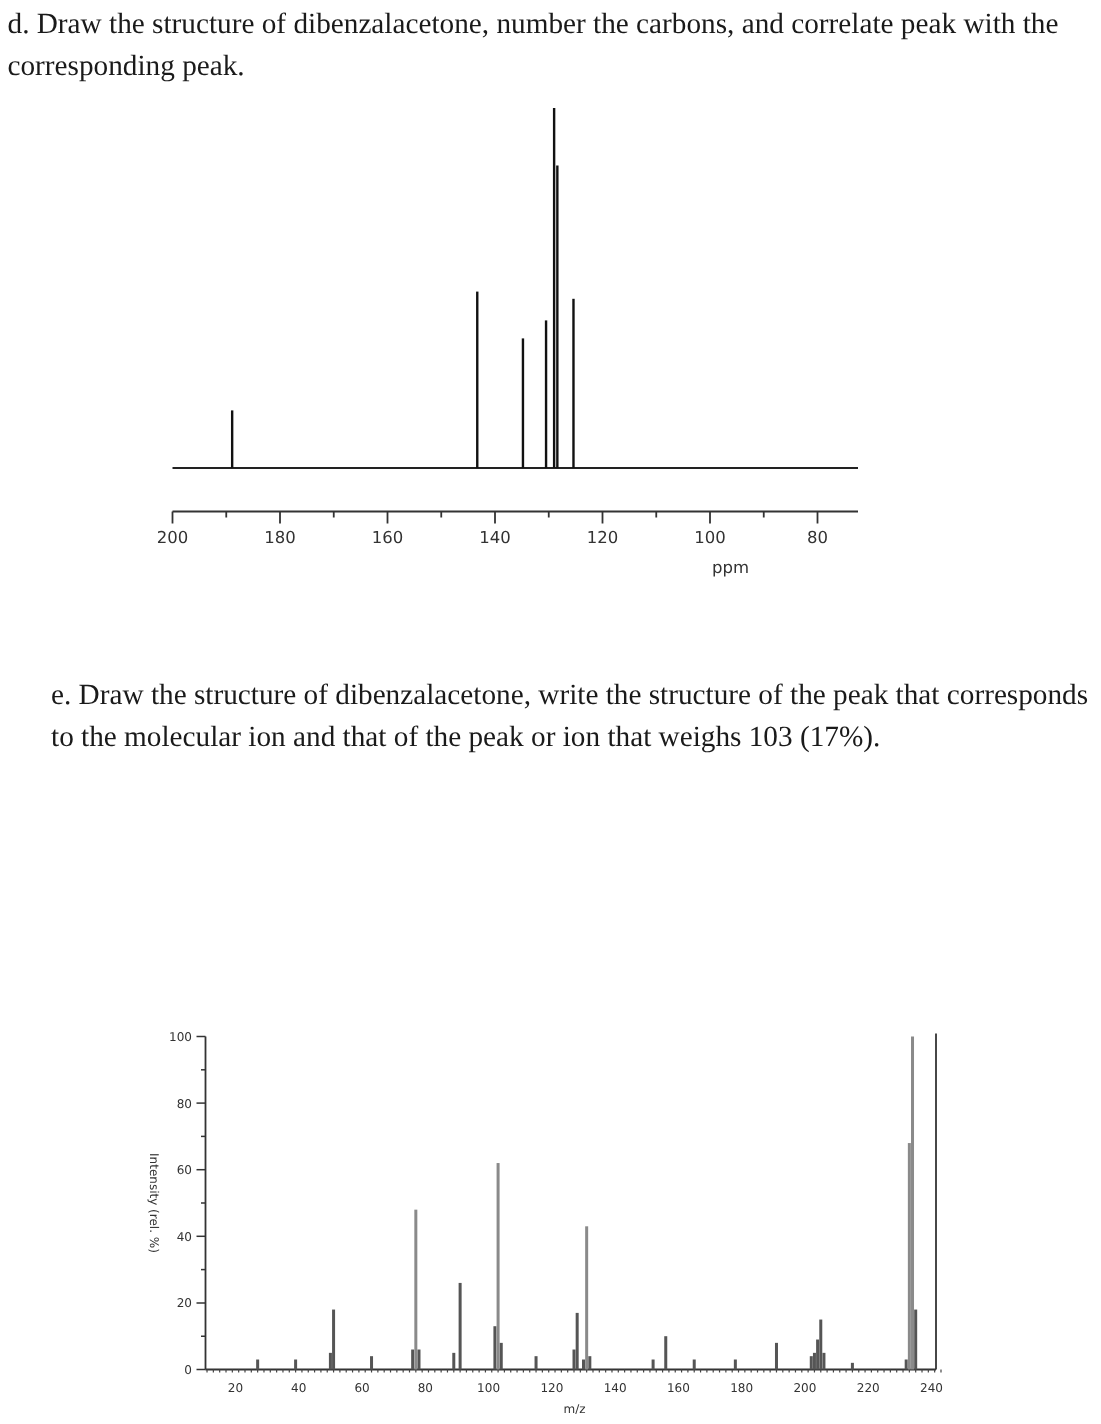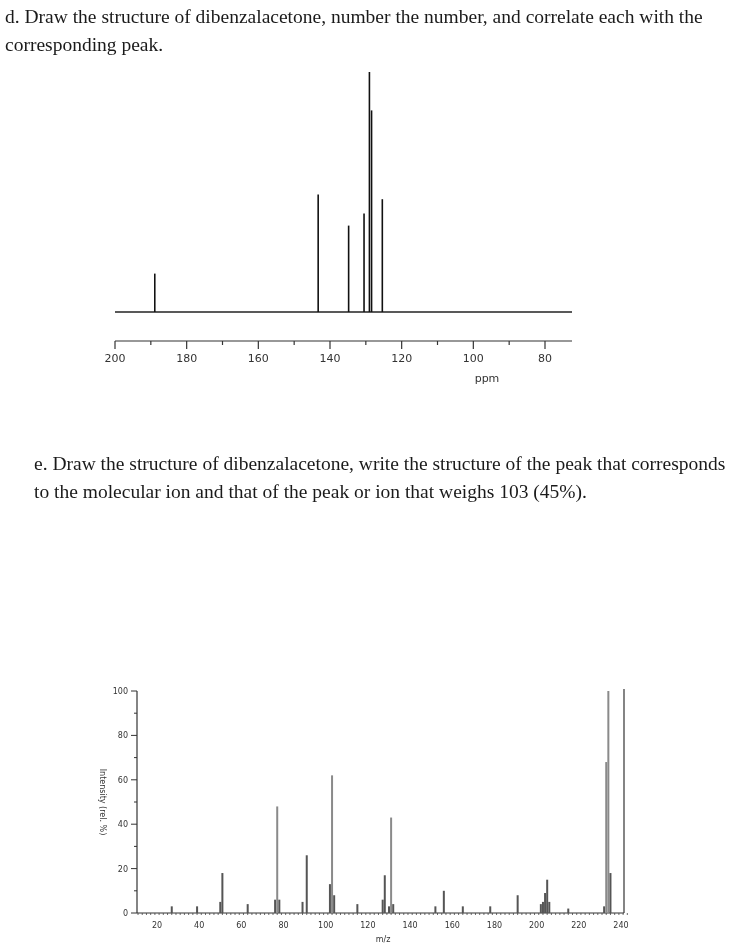--- a/index.html
+++ b/index.html
@@ -7,21 +7,21 @@
   .q { position: absolute; font-size: 19.5px; line-height: 28px; }
   #q-d { left: 5px; top: 3px; width: 729px; }
   #q-e { left: 34px; top: 450px; width: 700px; }
   svg { position: absolute; left: 0; top: 0; }
   .tick-label { font-family: "DejaVu Sans", sans-serif; font-size: 11px; fill: #333; }
   .ms-label { font-family: "DejaVu Sans", sans-serif; font-size: 8px; fill: #333; }
 </style>
 </head>
 <body>
 
-<div id="q-d" class="q">d. Draw the structure of dibenzalacetone, number the number, and correlate each with the corresponding peak.</div>
+<div id="q-d" class="q">d. Draw the structure of dibenzalacetone, number the carbons, and correlate peak with the corresponding peak.</div>
 
 <svg id="nmr" width="734" height="400" viewBox="0 0 734 400">
     <line x1="115" y1="312" x2="572" y2="312" stroke="#222" stroke-width="1.3"></line>
     <line x1="154.77499999999998" y1="312" x2="154.77499999999998" y2="273.6" stroke="#111" stroke-width="1.6"></line>
     <line x1="318.17499999999995" y1="312" x2="318.17499999999995" y2="194.4" stroke="#111" stroke-width="1.6"></line>
     <line x1="348.6333333333333" y1="312" x2="348.6333333333333" y2="225.60000000000002" stroke="#111" stroke-width="1.6"></line>
     <line x1="364.0416666666667" y1="312" x2="364.0416666666667" y2="213.60000000000002" stroke="#111" stroke-width="1.6"></line>
     <line x1="369.4166666666667" y1="312" x2="369.4166666666667" y2="72" stroke="#111" stroke-width="1.6"></line>
     <line x1="371.56666666666666" y1="312" x2="371.56666666666666" y2="110.4" stroke="#111" stroke-width="1.6"></line>
     <line x1="382.31666666666666" y1="312" x2="382.31666666666666" y2="199.2" stroke="#111" stroke-width="1.6"></line>
@@ -42,21 +42,21 @@
     <text x="115" y="362" text-anchor="middle" class="tick-label">200</text>
     <text x="186.66666666666669" y="362" text-anchor="middle" class="tick-label">180</text>
     <text x="258.33333333333337" y="362" text-anchor="middle" class="tick-label">160</text>
     <text x="330" y="362" text-anchor="middle" class="tick-label">140</text>
     <text x="401.6666666666667" y="362" text-anchor="middle" class="tick-label">120</text>
     <text x="473.33333333333337" y="362" text-anchor="middle" class="tick-label">100</text>
     <text x="545" y="362" text-anchor="middle" class="tick-label">80</text>
     <text x="487" y="382" text-anchor="middle" class="tick-label" font-size="13">ppm</text>
   </svg>
 
-<div id="q-e" class="q">e. Draw the structure of dibenzalacetone, write the structure of the peak that corresponds to the molecular ion and that of the peak or ion that weighs 103 (45%).</div>
+<div id="q-e" class="q">e. Draw the structure of dibenzalacetone, write the structure of the peak that corresponds to the molecular ion and that of the peak or ion that weighs 103 (17%).</div>
 
 <svg id="ms" width="734" height="949" viewBox="0 0 734 949">
     <line x1="137" y1="691" x2="137" y2="913" stroke="#333" stroke-width="1.2"></line>
     <line x1="131" y1="913" x2="137" y2="913" stroke="#333" stroke-width="1"></line>
     <line x1="134" y1="890.8" x2="137" y2="890.8" stroke="#333" stroke-width="1"></line>
     <line x1="131" y1="868.6" x2="137" y2="868.6" stroke="#333" stroke-width="1"></line>
     <line x1="134" y1="846.4" x2="137" y2="846.4" stroke="#333" stroke-width="1"></line>
     <line x1="131" y1="824.2" x2="137" y2="824.2" stroke="#333" stroke-width="1"></line>
     <line x1="134" y1="802" x2="137" y2="802" stroke="#333" stroke-width="1"></line>
     <line x1="131" y1="779.8" x2="137" y2="779.8" stroke="#333" stroke-width="1"></line>

